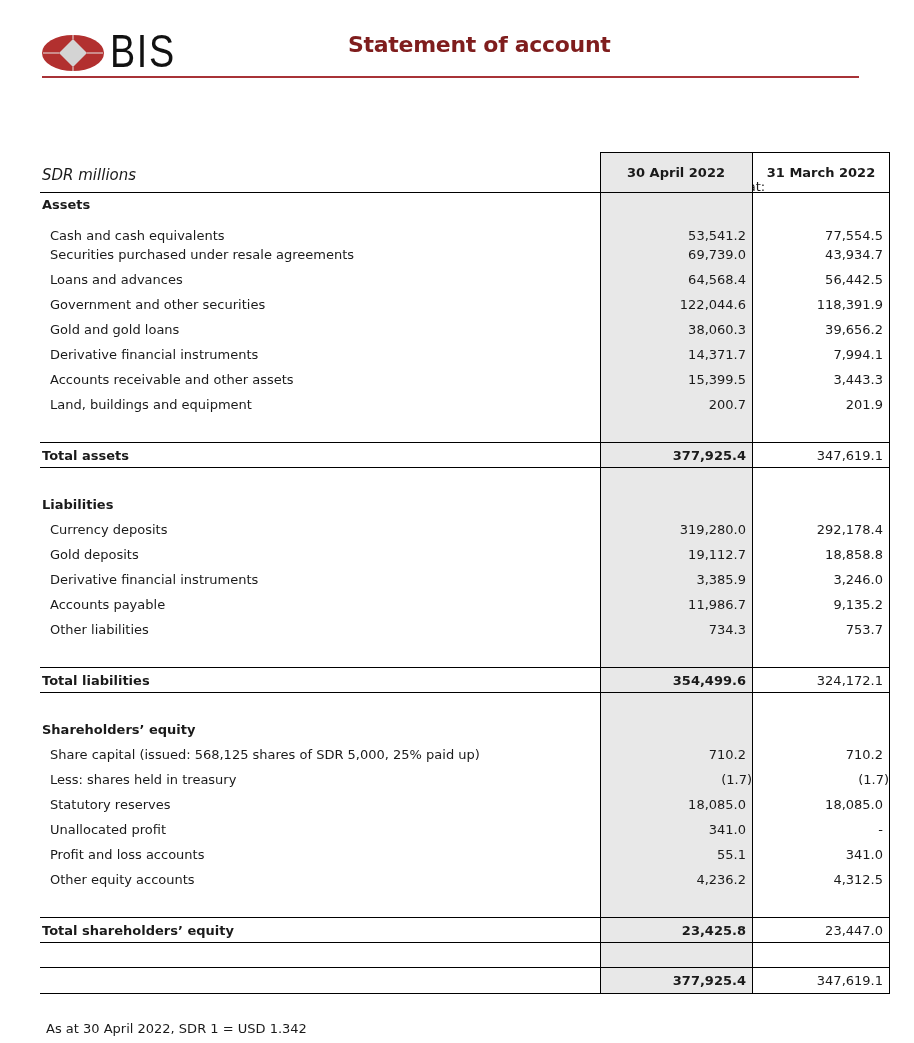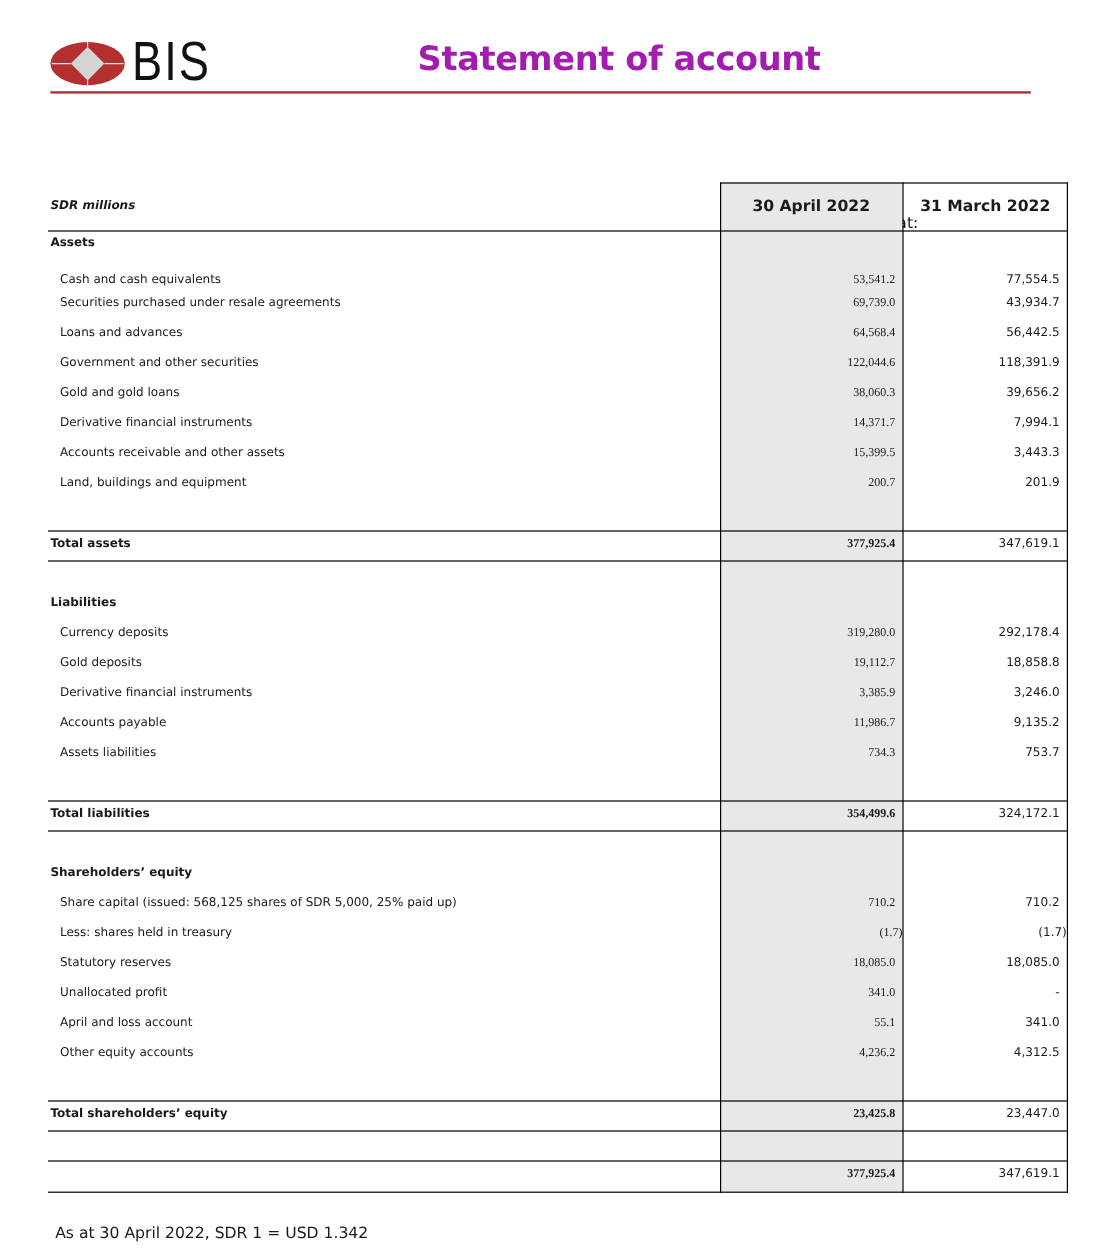--- a/index.html
+++ b/index.html
@@ -4,37 +4,37 @@
 <style>
   html, body { margin:0; padding:0; background:#ffffff; }
   body { width:914px; height:1043px; position:relative; overflow:hidden;
          font-family:"DejaVu Sans","Liberation Sans",sans-serif; color:#1a1a1a; }
   .header { position:absolute; left:40px; top:18px; width:820px; height:62px; }
   .logo { position:absolute; left:0; top:12px; width:150px; height:50px; }
   .logo-mark { position:absolute; left:1px; top:4px; width:64px; height:38px; }
   .logo-text { position:absolute; left:70px; top:-6px; font-family:"Liberation Sans",sans-serif;
                font-size:46px; font-weight:400; letter-spacing:2px; color:#111;
                transform:scaleX(0.82); transform-origin:left top; }
-  .title { position:absolute; left:308px; top:14px; font-size:28px; font-weight:bold;
-           color:#a21caf; font-family:"DejaVu Sans",sans-serif; letter-spacing:-0.3px; }
+  .title { position:absolute; left:308px; top:14px; font-size:22px; font-weight:bold;
+           color:#7f1d1d; font-family:"DejaVu Sans",sans-serif; letter-spacing:-0.3px; }
   .rule { position:absolute; left:2px; top:58px; width:817px; height:2px; background:#a83237; }
 
   .as-at { position:absolute; left:728px; top:131px; font-size:13px; color:#1a1a1a;margin-top:48px; }
   .col-shade { position:absolute; left:601px; top:152px; width:151px; height:842px; background:#e8e8e8; }
   .vline { position:absolute; width:1px; background:#000; }
   .hline { position:absolute; height:1px; background:#000; }
 
-  .row { position:absolute; left:40px; width:850px; height:25px; font-size:10px; }
+  .row { position:absolute; left:40px; width:850px; height:25px; font-size:13px; }
   .row .label { position:absolute; left:10px; top:4px; white-space:nowrap; }
   .row.section .label, .row.total .label { left:2px; font-weight:bold; }
-  .row .v1 { position:absolute; right:144px; top:4px; text-align:center;font-family:Liberation Serif, serif; }
+  .row .v1 { position:absolute; right:144px; top:4px; text-align:center; }
   .row .v2 { position:absolute; right:7px; top:4px; text-align:center; }
   .row.total .v1 { font-weight:bold; }
 
-  .units { position:absolute; left:42px; top:166px; font-size:10px; font-style:italic; color:#1a1a1a;font-weight:bold; }
+  .units { position:absolute; left:42px; top:166px; font-size:15px; font-style:italic; color:#1a1a1a; }
   .colhead { position:absolute; top:165px; font-size:13px; font-weight:bold; text-align:center; width:150px; }
 
   .footnote { position:absolute; left:46px; top:1021px; font-size:13px; color:#1a1a1a; }
 </style>
 </head>
 <body>
 
 <div class="header">
   <div class="logo">
     <svg class="logo-mark" viewBox="0 0 64 38">
@@ -139,21 +139,21 @@
   <span class="label">Derivative financial instruments</span>
   <span class="v1">3,385.9</span>
   <span class="v2">3,246.0</span>
 </div>
 <div class="row" style="top:593px;">
   <span class="label">Accounts payable</span>
   <span class="v1">11,986.7</span>
   <span class="v2">9,135.2</span>
 </div>
 <div class="row" style="top:618px;">
-  <span class="label">Assets liabilities</span>
+  <span class="label">Other liabilities</span>
   <span class="v1">734.3</span>
   <span class="v2">753.7</span>
 </div>
 <div class="row total" style="top:669px;">
   <span class="label">Total liabilities</span>
   <span class="v1">354,499.6</span>
   <span class="v2">324,172.1</span>
 </div>
 
 <div class="row section" style="top:718px;">
@@ -173,21 +173,21 @@
   <span class="label">Statutory reserves</span>
   <span class="v1">18,085.0</span>
   <span class="v2">18,085.0</span>
 </div>
 <div class="row" style="top:818px;">
   <span class="label">Unallocated profit</span>
   <span class="v1">341.0</span>
   <span class="v2">-</span>
 </div>
 <div class="row" style="top:843px;">
-  <span class="label">April and loss account</span>
+  <span class="label">Profit and loss accounts</span>
   <span class="v1">55.1</span>
   <span class="v2">341.0</span>
 </div>
 <div class="row" style="top:868px;">
   <span class="label">Other equity accounts</span>
   <span class="v1">4,236.2</span>
   <span class="v2">4,312.5</span>
 </div>
 <div class="row total" style="top:919px;">
   <span class="label">Total shareholders’ equity</span>

